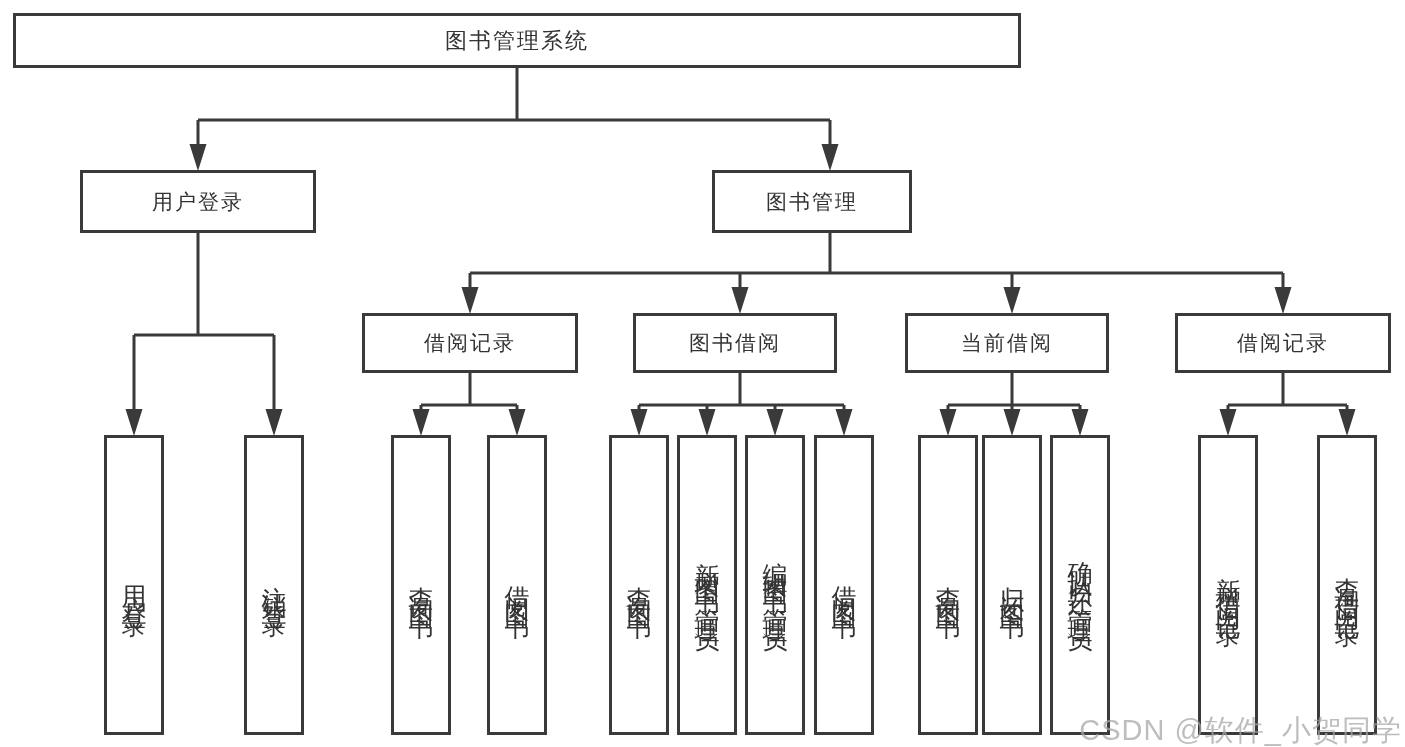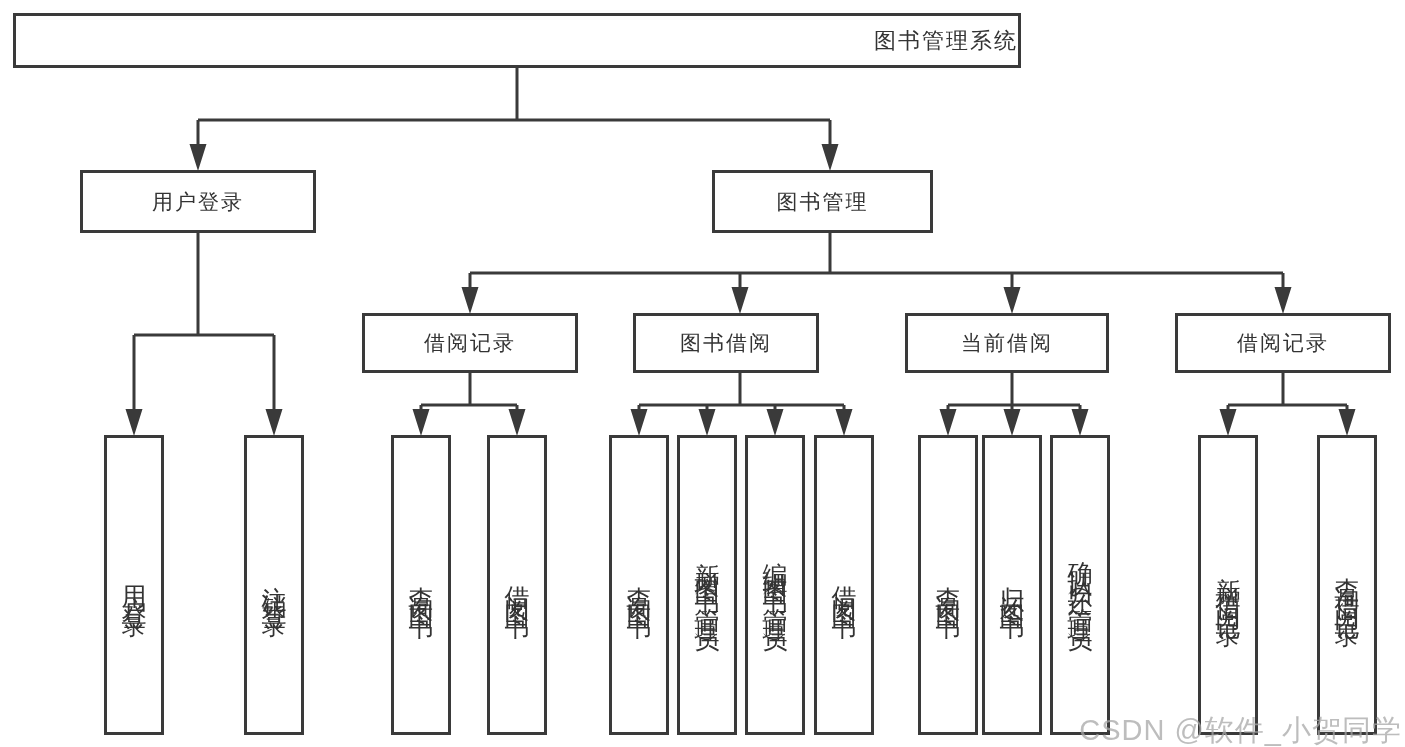--- a/index.html
+++ b/index.html
@@ -19,21 +19,21 @@
     position: absolute;
     box-sizing: border-box;
     border: 3px solid #3a3a3a;
     background: #ffffff;
     display: flex;
     align-items: center;
     justify-content: center;
     color: #333333;
     z-index: 1;
   }
-  .node.lvl1 { font-size: 22px; letter-spacing: 2px; justify-content: flex-end; }
+  .node.lvl1 { font-size: 22px; letter-spacing: 2px; }
   .node.lvl2, .node.lvl3 { font-size: 21px; letter-spacing: 2px; }
   .node.leaf { font-size: 25px; }
   .leaf .vtext {
     writing-mode: vertical-rl;
     text-orientation: mixed;
     letter-spacing: 0.38em;
     line-height: 1;
     white-space: nowrap;
   }
   svg.connectors {
@@ -91,28 +91,28 @@
       M1338.5 409 L1355.5 409 L1347 436 Z"></path>
   </svg>
 
   <div class="node lvl1" style="left:13px;top:13px;width:1008px;height:55px">
     <span>图书管理系统</span>
   </div>
 
   <div class="node lvl2" style="left:80px;top:170px;width:236px;height:63px">
     <span>用户登录</span>
   </div>
-  <div class="node lvl2" style="left:712px;top:170px;width:221px;height:63px">
+  <div class="node lvl2" style="left:712px;top:170px;width:200px;height:63px">
     <span>图书管理</span>
   </div>
 
   <div class="node lvl3" style="left:362px;top:313px;width:216px;height:60px">
     <span>借阅记录</span>
   </div>
-  <div class="node lvl3" style="left:633px;top:313px;width:186px;height:60px">
+  <div class="node lvl3" style="left:633px;top:313px;width:204px;height:60px">
     <span>图书借阅</span>
   </div>
   <div class="node lvl3" style="left:905px;top:313px;width:204px;height:60px">
     <span>当前借阅</span>
   </div>
   <div class="node lvl3" style="left:1175px;top:313px;width:216px;height:60px">
     <span>借阅记录</span>
   </div>
 
   <div class="node leaf" style="left:104px;top:435px;width:60px;height:300px">

